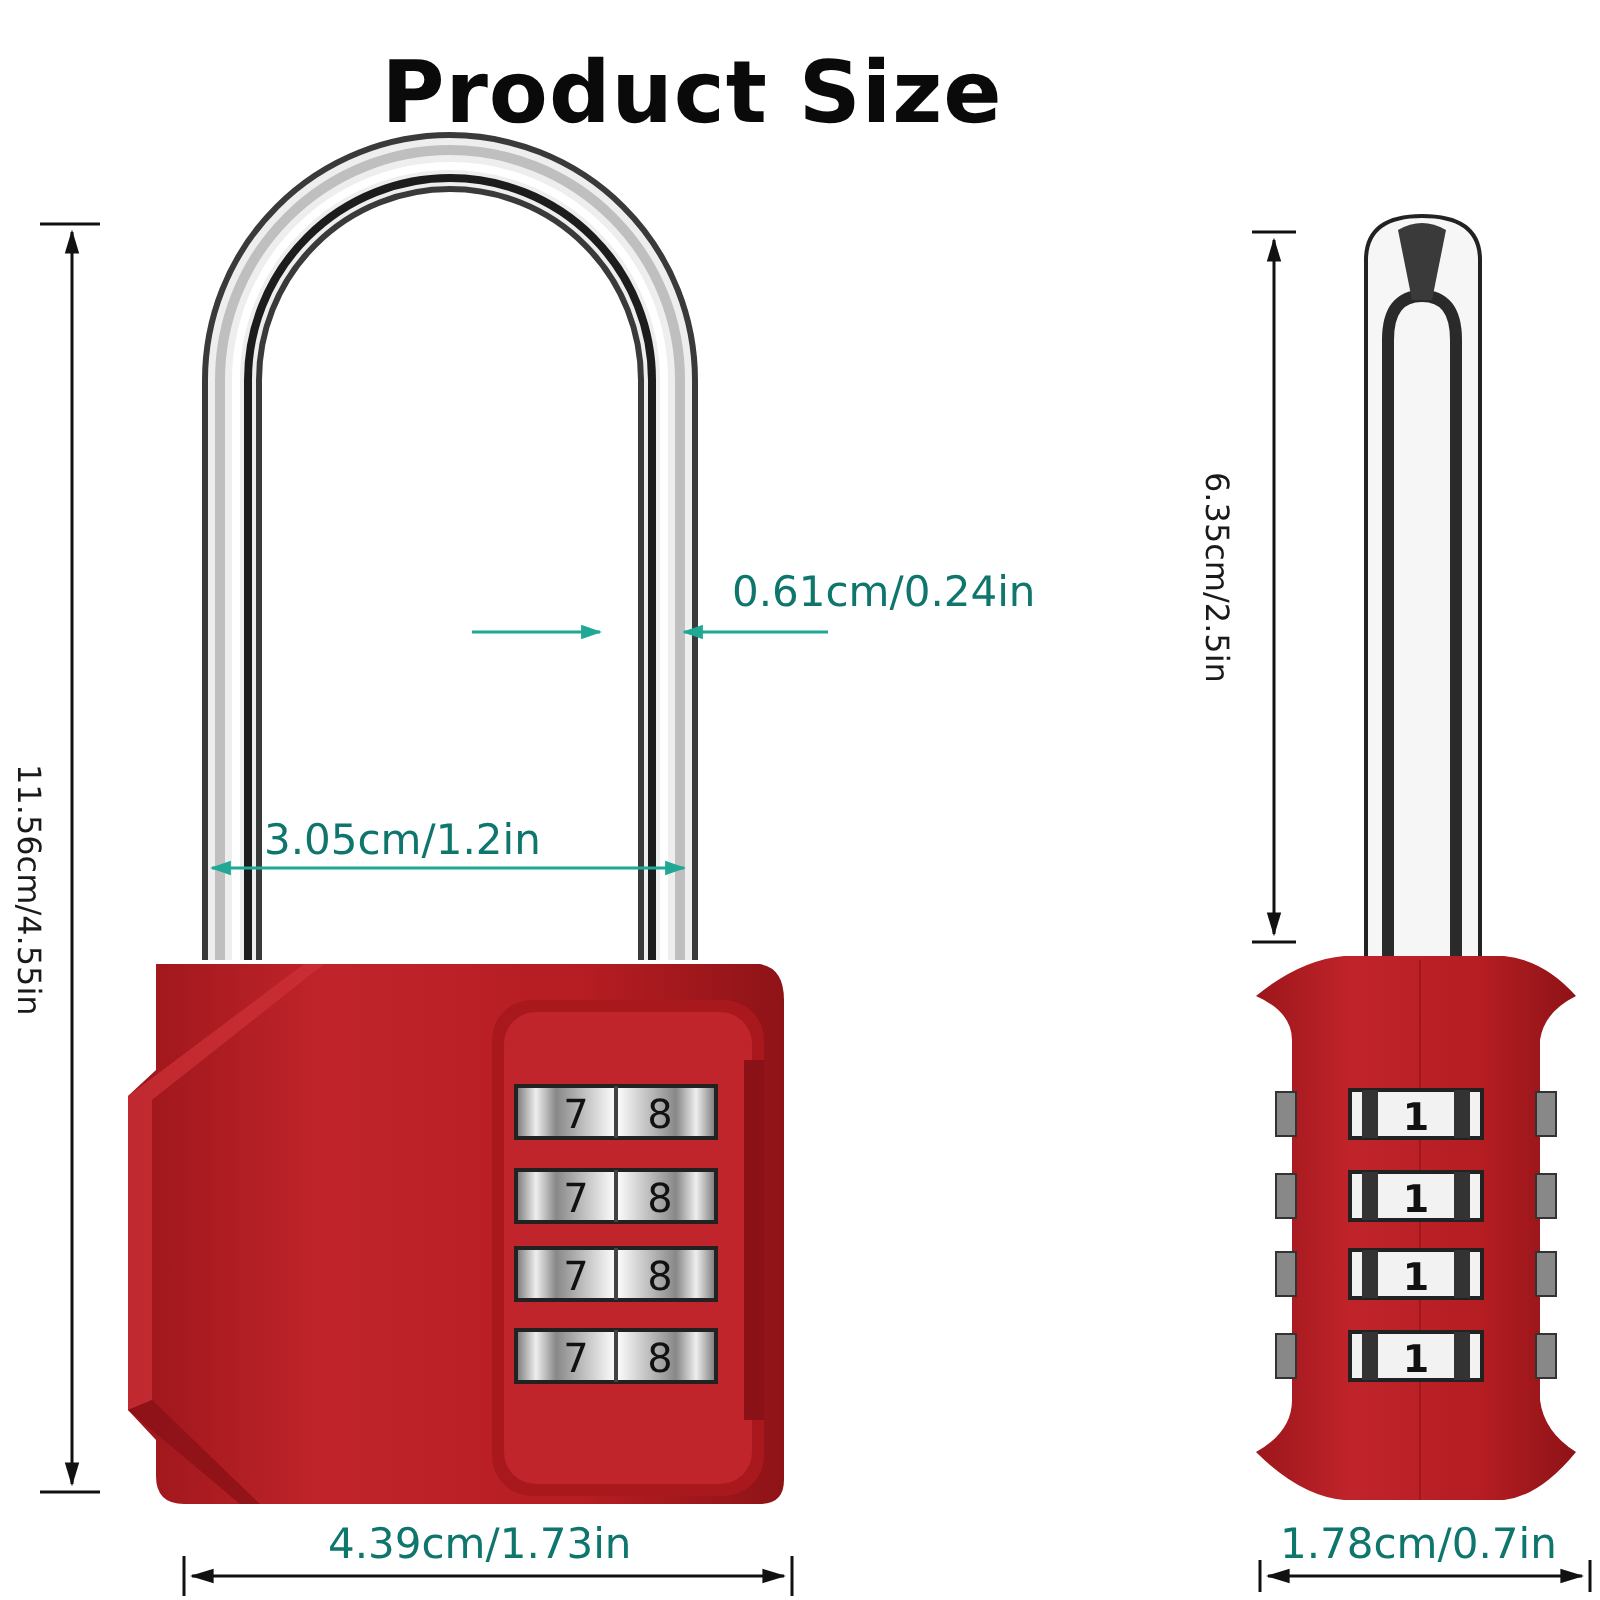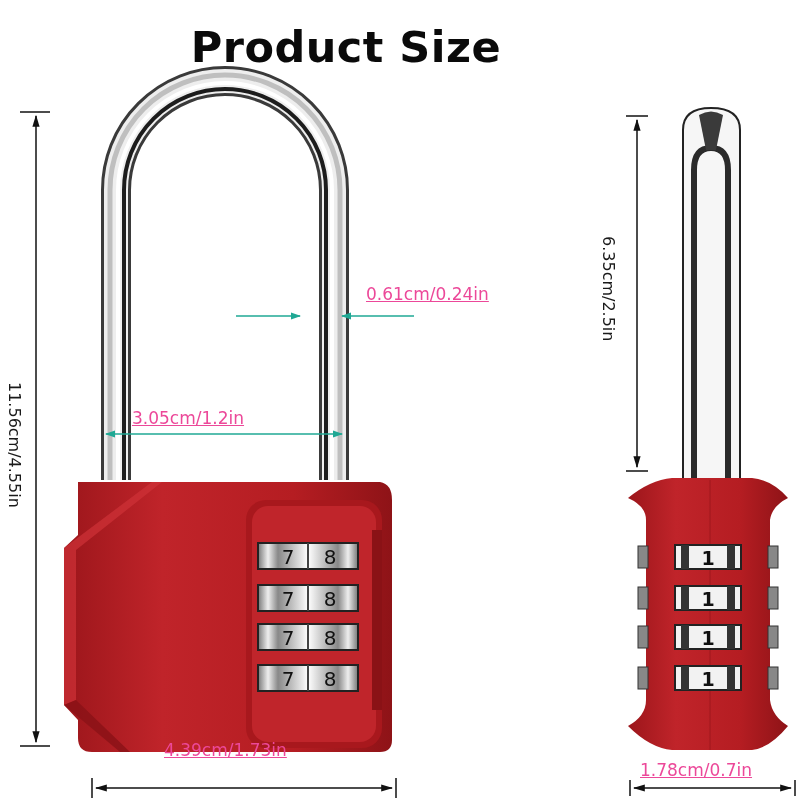--- a/index.html
+++ b/index.html
@@ -1,20 +1,20 @@
 <!DOCTYPE html>
 <html><head>
   <meta charset="utf-8">
   <style>
     html, body { margin: 0; padding: 0; background: #ffffff; }
     body { width: 800px; height: 800px; position: relative; overflow: hidden;
            font-family: "DejaVu Sans", sans-serif; color: #111; }
     .title { position: absolute; left: 0; width: 692px; top: 22px; text-align: center;
              font-size: 43px; font-weight: bold; letter-spacing: 0.5px; color: #0a0a0a; }
-    .dim-label { position: absolute; font-size: 17px; color: #ec4899; white-space: nowrap; text-decoration: underline; }
+    .dim-label { position: absolute; font-size: 21px; color: #0f766e; white-space: nowrap; }
     .vlabel { position: absolute; font-size: 16px; color: #1a1a1a; white-space: nowrap;
               transform-origin: left top; transform: rotate(90deg); }
     svg.art { position: absolute; left: 0; top: 0; }
   </style>
 </head>
 <body>
 
 <div class="title">Product Size</div>
 
 <svg class="art" width="800" height="800" viewBox="0 0 800 800">
@@ -170,15 +170,15 @@
   <g>
     <line x1="630" y1="780" x2="630" y2="796" stroke="#111" stroke-width="1.5"></line>
     <line x1="795" y1="780" x2="795" y2="796" stroke="#111" stroke-width="1.5"></line>
     <line x1="634" y1="788" x2="791" y2="788" stroke="#111" stroke-width="1.5" marker-start="url(#arrowBlack)" marker-end="url(#arrowBlack)"></line>
   </g>
 </svg>
 
 <div class="vlabel" style="left:24px; top:382px;">11.56cm/4.55in</div>
 <div class="dim-label" style="left:366px; top:284px;">0.61cm/0.24in</div>
 <div class="dim-label" style="left:132px; top:408px;">3.05cm/1.2in</div>
-<div class="dim-label" style="left:164px; top:740px;">4.39cm/1.73in</div>
+<div class="dim-label" style="left:164px; top:760px;">4.39cm/1.73in</div>
 <div class="vlabel" style="left:618px; top:236px;">6.35cm/2.5in</div>
 <div class="dim-label" style="left:640px; top:760px;">1.78cm/0.7in</div>
 
 </body></html>

